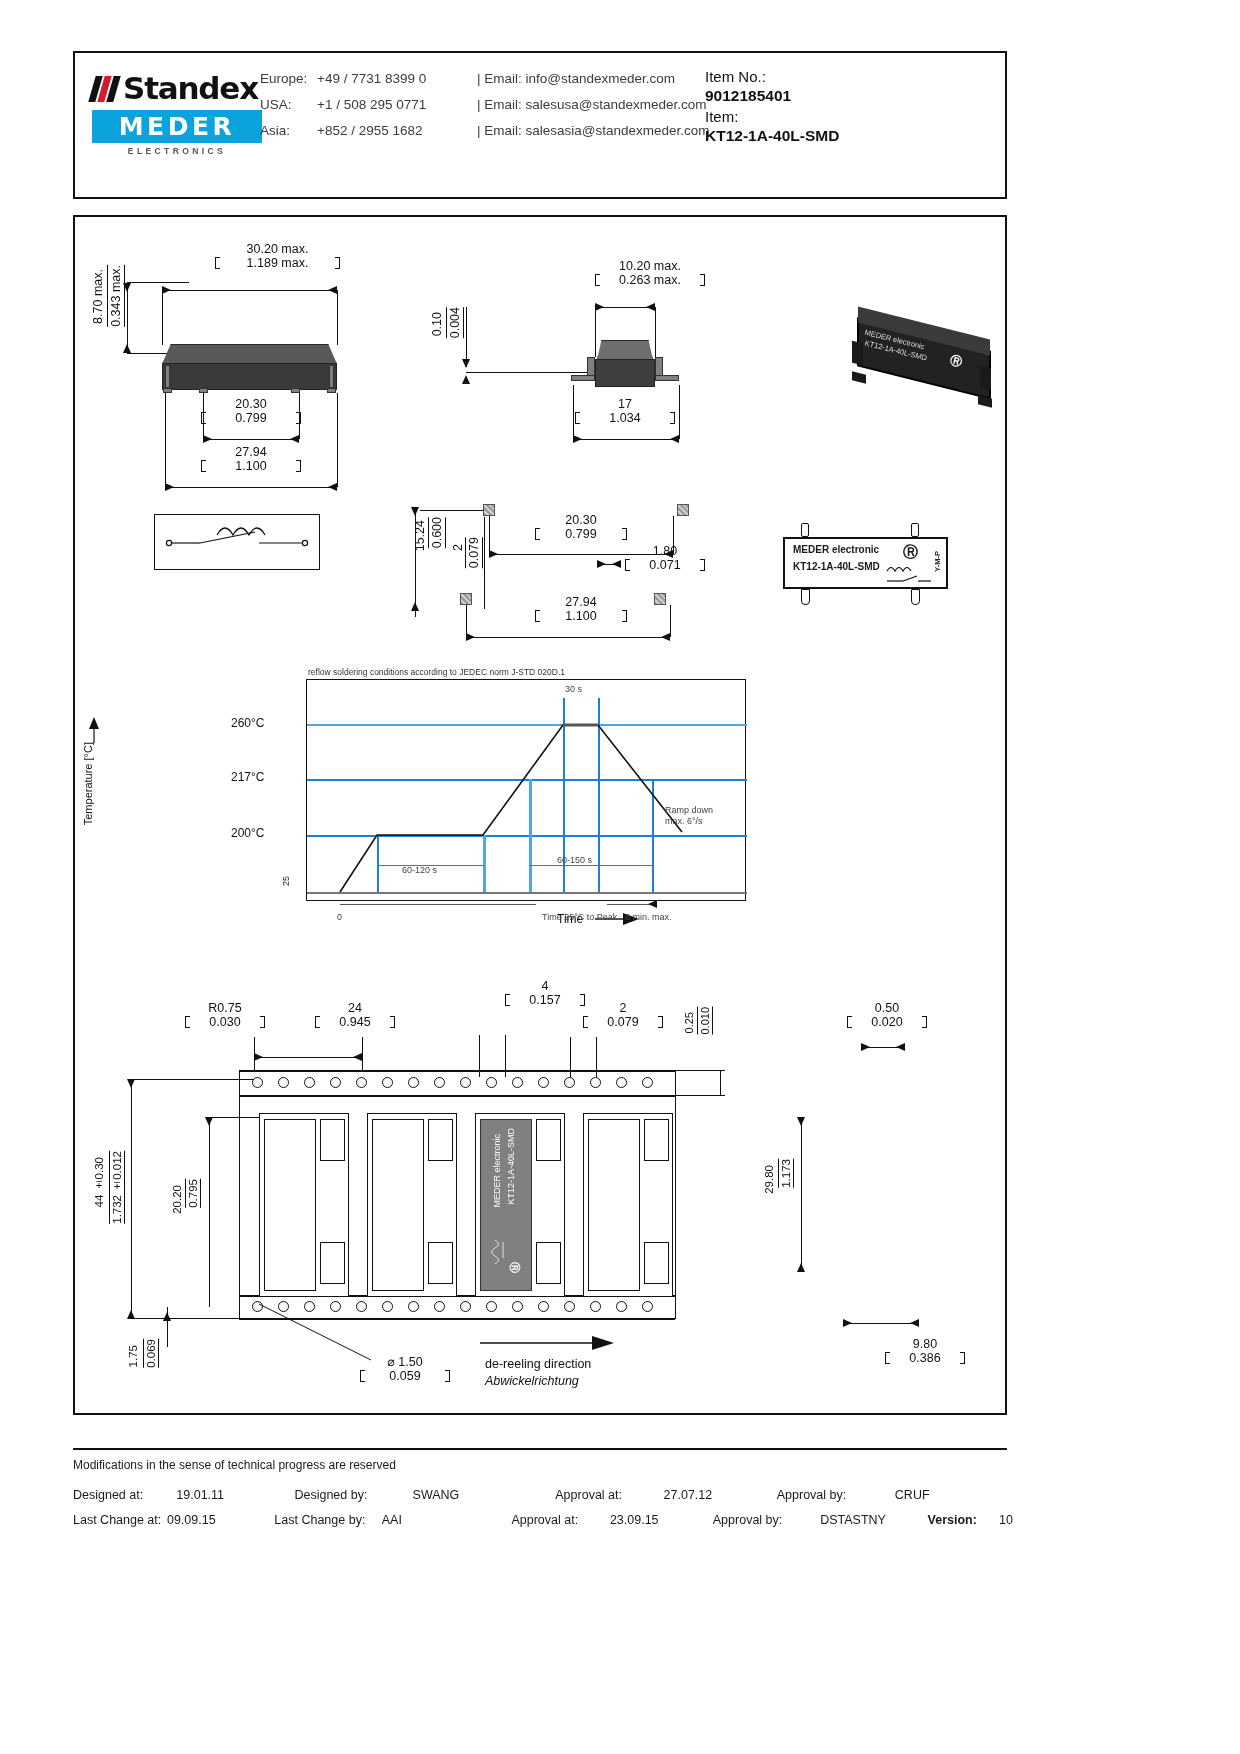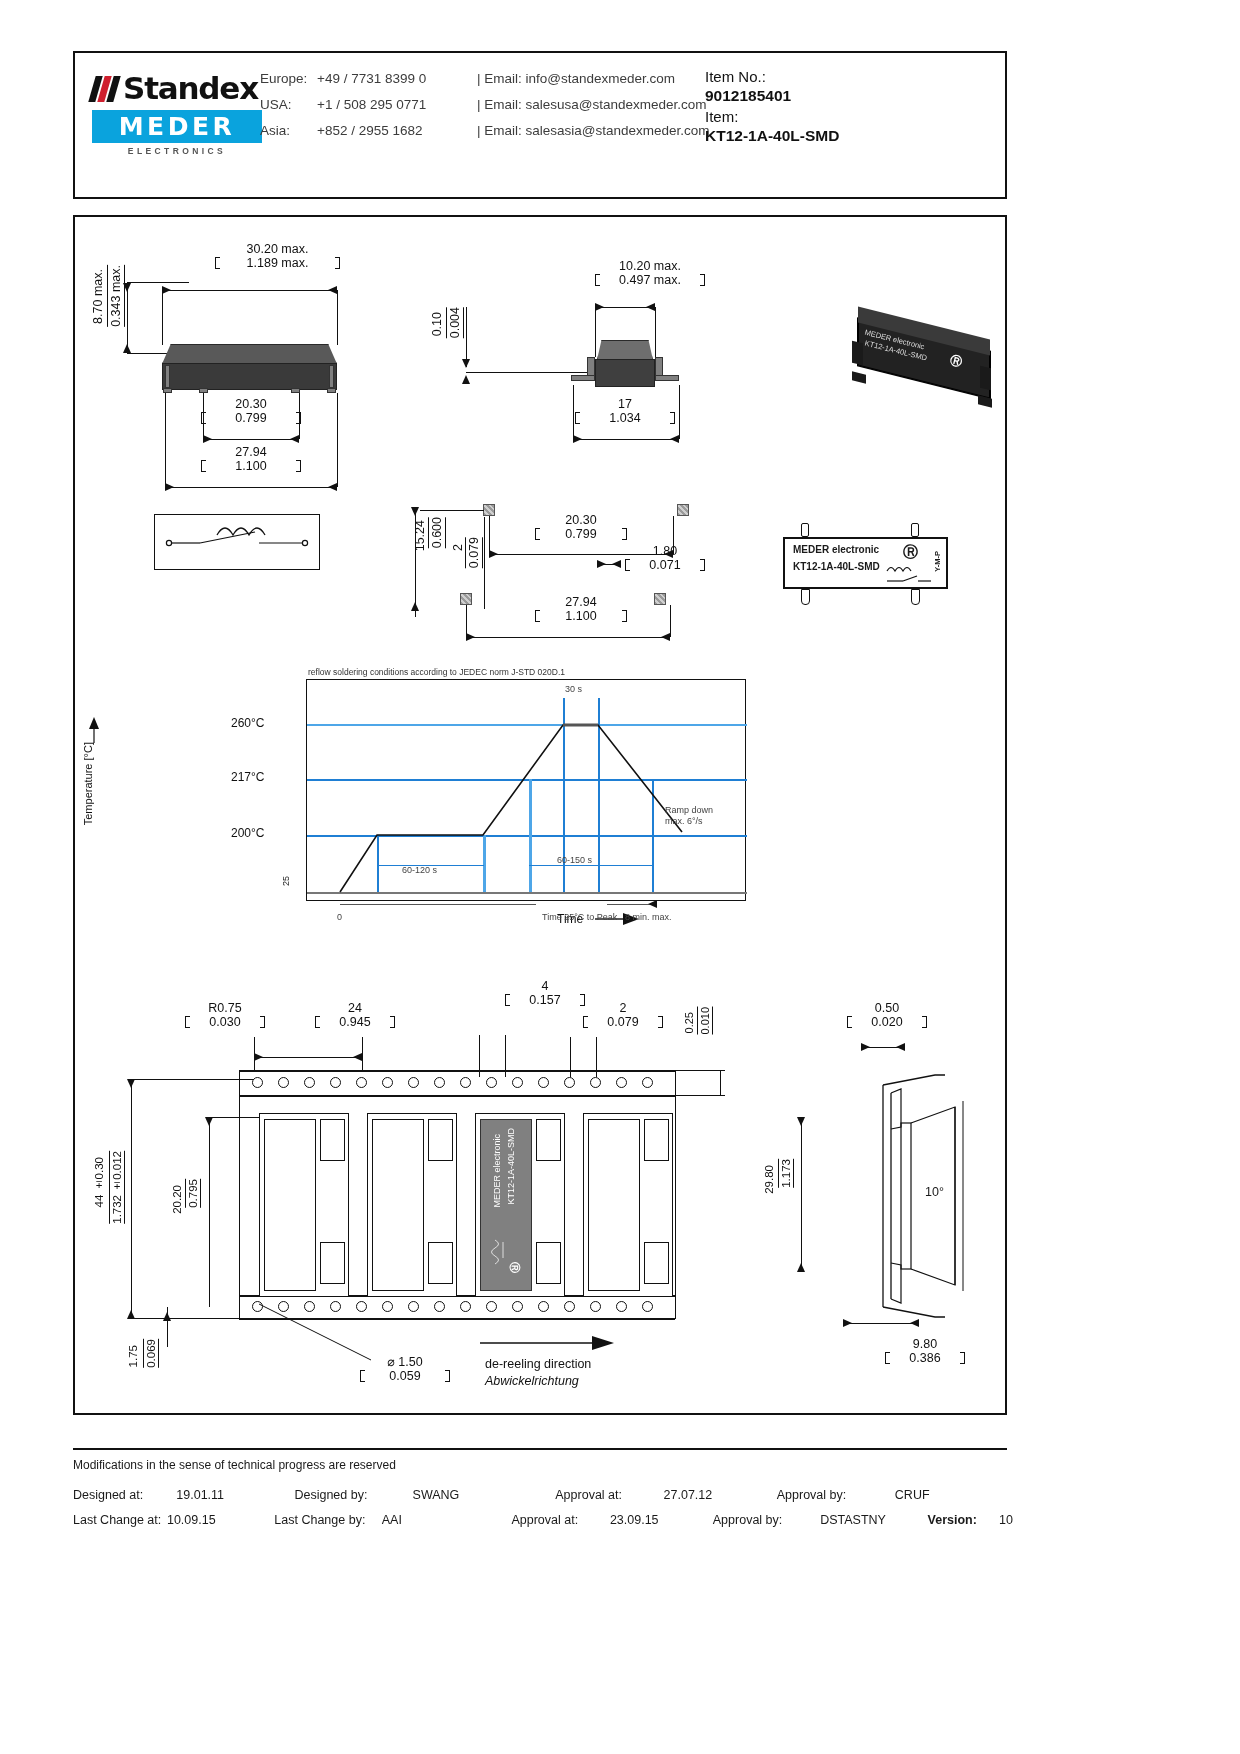--- a/index.html
+++ b/index.html
@@ -236,21 +236,21 @@
       <span class="inch">1.100</span>
     </div>
     <div class="ln hl" style="left:90px; top:270px; width:172px;"></div>
     <div class="arrowR" style="left:90px; top:266px;"></div>
     <div class="arrowL" style="left:253px; top:266px;"></div>
     <div class="ln vl" style="left:90px; top:176px; height:94px;"></div>
     <div class="ln vl" style="left:262px; top:176px; height:94px;"></div>
 
     <div class="dim" style="left:520px; top:42px; width:110px;">
       <span class="mm">10.20 max.</span>
-      <span class="inch">0.497 max.</span>
+      <span class="inch">0.263 max.</span>
     </div>
     <div class="ln hl" style="left:520px; top:90px; width:60px;"></div>
     <div class="arrowR" style="left:520px; top:86px;"></div>
     <div class="arrowL" style="left:571px; top:86px;"></div>
     <div class="ln vl" style="left:520px; top:90px; height:50px;"></div>
     <div class="ln vl" style="left:580px; top:90px; height:50px;"></div>
 
     <div class="vdim" style="left:355px; top:95px;">0.10</div>
     <div class="vdim" style="left:373px; top:90px;">
       <span style="border-left:1px solid #111;border-right:1px solid #111;padding:0 1px;">0.004</span>
@@ -574,35 +574,20 @@
 
     <div style="position:absolute; left:405px; top:1118px;">
       <svg width="135" height="16" viewBox="0 0 135 16">
           <line x1="0" y1="8" x2="112" y2="8" stroke="#111" stroke-width="1.6"></line>
           <polygon points="112,1 134,8 112,15" fill="#111"></polygon>
         </svg>
     </div>
     <div class="txt" style="left:410px; top:1140px; font-size:12.5px;">de-reeling direction</div>
     <div class="txt" style="left:410px; top:1157px; font-size:12.5px; font-style:italic;text-align:right;">Abwickelrichtung</div>
 
-    <div style="position:absolute; left:730px; top:850px; width:180px; height:255px;">
-      <svg width="180" height="255" viewBox="0 0 180 255">
-        <polyline points="78,18 78,240" stroke="#111" stroke-width="1.3" fill="none"></polyline>
-        <polyline points="78,18 130,8 140,8" stroke="#111" stroke-width="1.3" fill="none"></polyline>
-        <polyline points="78,240 130,250 140,250" stroke="#111" stroke-width="1.3" fill="none"></polyline>
-        <polyline points="86,26 86,232" stroke="#111" stroke-width="1.3" fill="none"></polyline>
-        <polyline points="86,26 96,22 96,60 86,62" stroke="#111" stroke-width="1.2" fill="none"></polyline>
-        <polyline points="86,232 96,236 96,198 86,196" stroke="#111" stroke-width="1.2" fill="none"></polyline>
-        <rect x="96" y="56" width="10" height="146" fill="none" stroke="#111" stroke-width="1.2"></rect>
-        <polyline points="106,56 150,40 150,218 106,202" stroke="#111" stroke-width="1.2" fill="none"></polyline>
-        <line x1="150" y1="40" x2="150" y2="218" stroke="#111" stroke-width="1.2"></line>
-        <line x1="158" y1="34" x2="158" y2="224" stroke="#111" stroke-width="1"></line>
-      </svg>
-      <div style="position:absolute; left:120px; top:118px; font-size:12.5px;">10°</div>
-    </div>
 
     <div class="vdim" style="left:688px; top:948px; font-size:11.5px;">29.80</div>
     <div class="vdim" style="left:705px; top:942px; font-size:11.5px;">
       <span style="border-left:1px solid #111;border-right:1px solid #111;padding:0 1px;">1.173</span>
     </div>
     <div class="ln vl" style="left:726px; top:900px; height:155px;"></div>
     <div class="arrowD" style="left:722px; top:900px;"></div>
     <div class="arrowU" style="left:722px; top:1046px;"></div>
 
     <div class="dim" style="left:810px; top:1120px; width:80px;">
@@ -627,21 +612,21 @@
       <span class="fc2">19.01.11</span>
       <span class="fc3">Designed by:</span>
       <span class="fc4">SWANG</span>
       <span class="fc5">Approval at:</span>
       <span class="fc6">27.07.12</span>
       <span class="fc7">Approval by:</span>
       <span class="fc8">CRUF</span>
     </div>
     <div class="frow">
       <span class="fc1">Last Change at:</span>
-      <span class="fc2">10.09.15</span>
+      <span class="fc2">09.09.15</span>
       <span class="fc3">Last Change by:</span>
       <span class="fc4">AAI</span>
       <span class="fc5">Approval at:</span>
       <span class="fc6">23.09.15</span>
       <span class="fc7">Approval by:</span>
       <span class="fc8">DSTASTNY</span>
       <span class="bold" style="width:80px;">Version:</span>
       <span>10</span>
     </div>
   </div>

